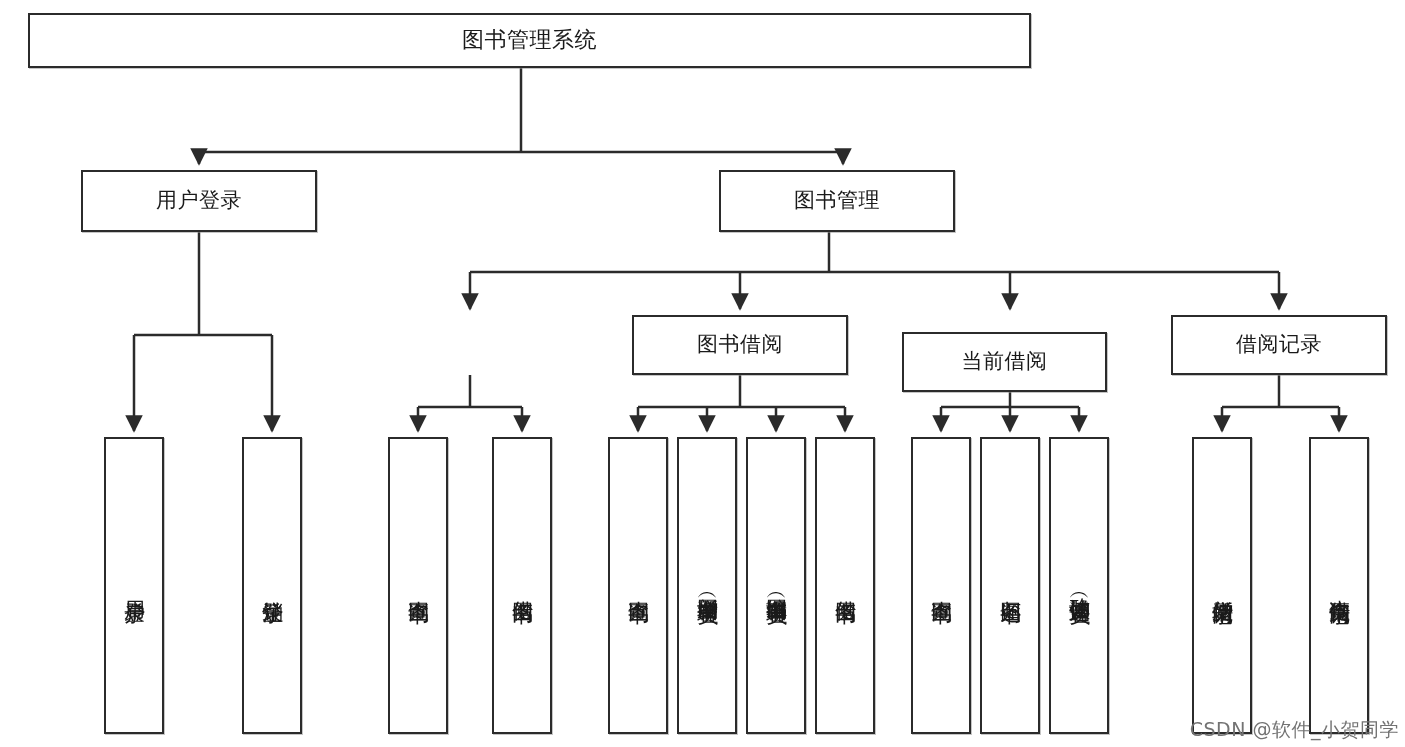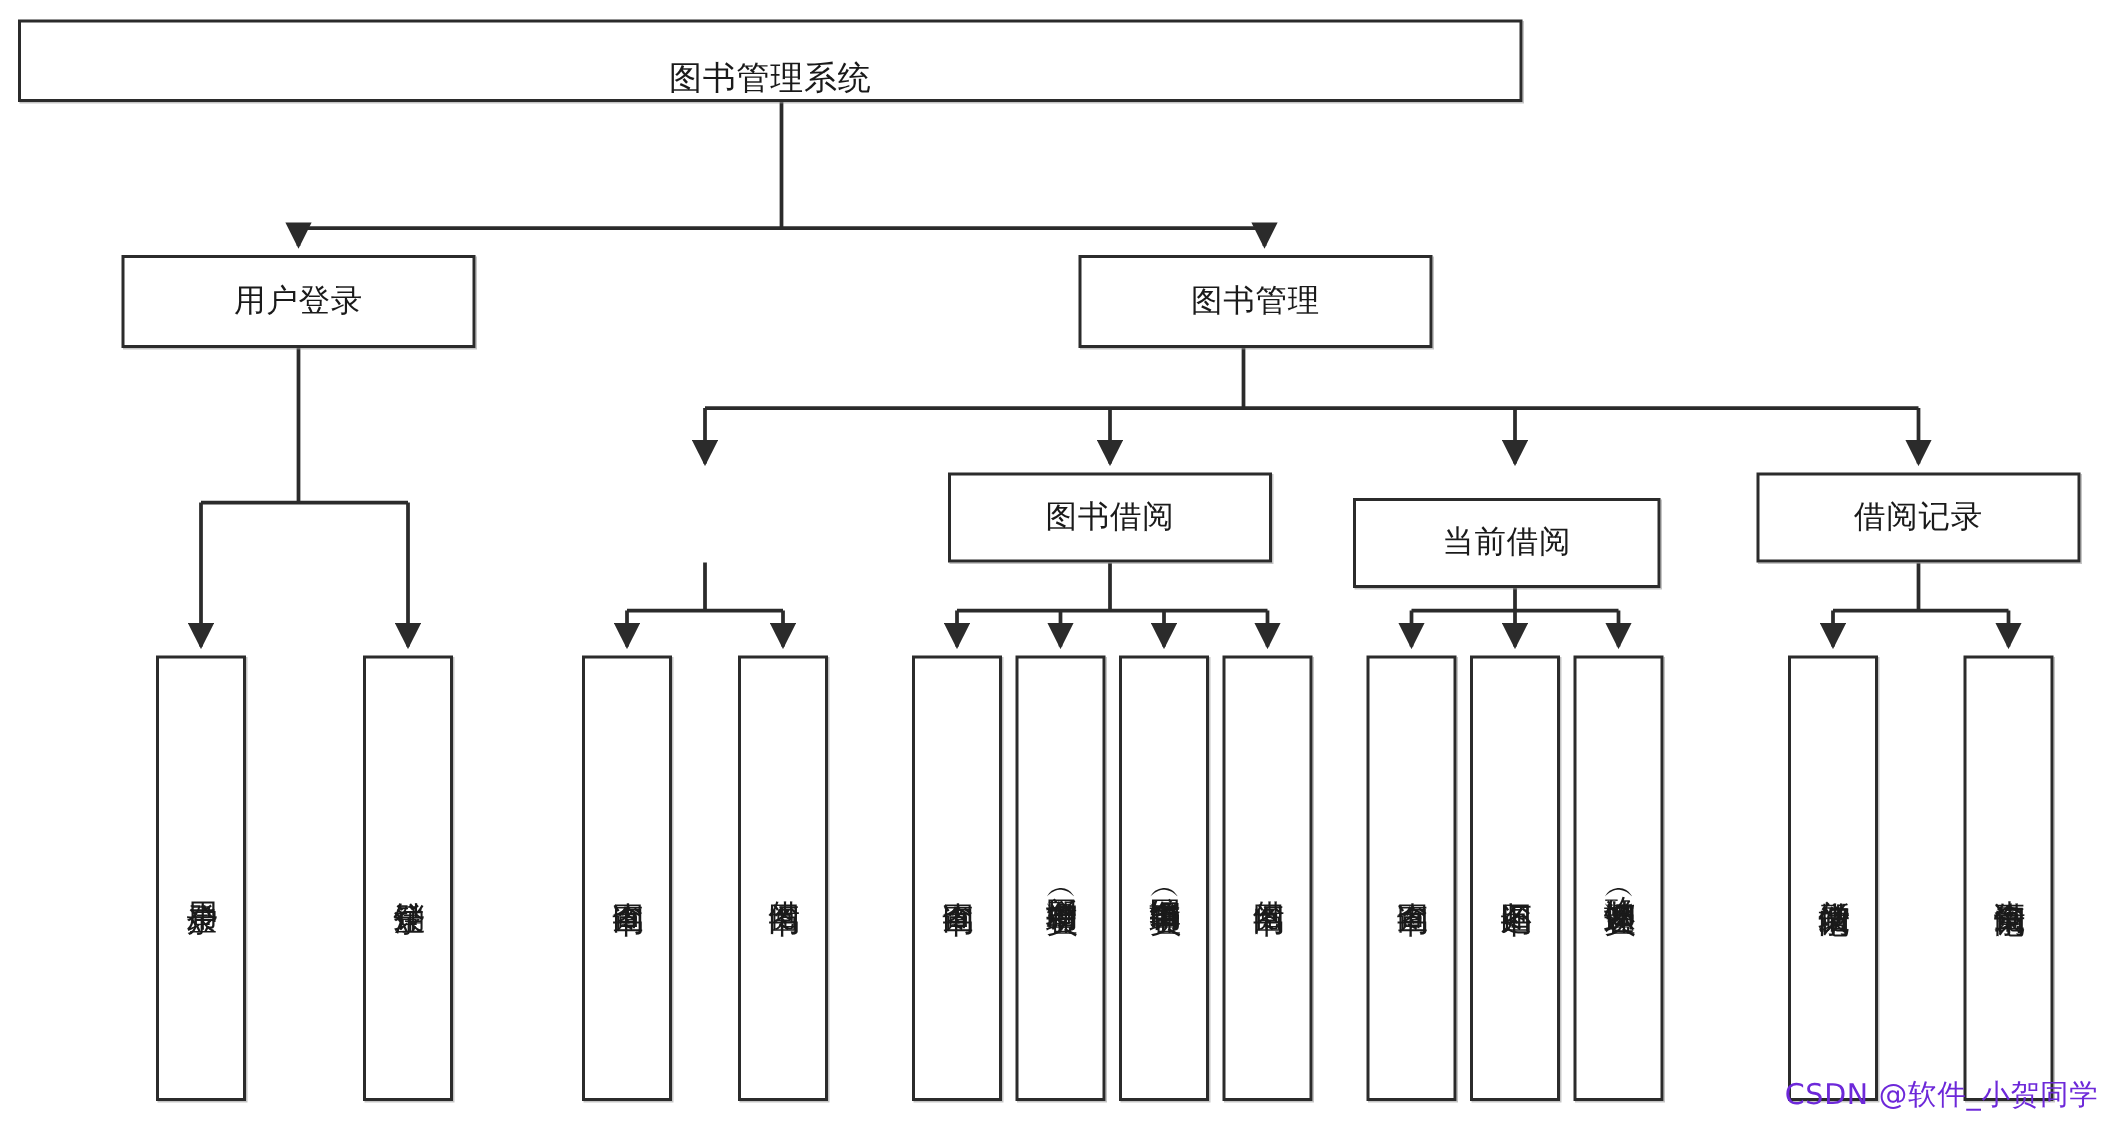--- a/index.html
+++ b/index.html
@@ -63,21 +63,21 @@
     display: block;
     text-align: center;
     white-space: normal;
   }
   
   #watermark {
     position: absolute;
     right: 6px;
     bottom: 4px;
     font-size: 19px;
-    color: #6d28d9;
+    color: #737373;
     letter-spacing: 0.5px;
     white-space: nowrap;
     font-family: "DejaVu Sans", "Liberation Sans", sans-serif;
   }
 </style>
 </head>
 <body>
 
 <div id="canvas">
 
@@ -124,21 +124,21 @@
       <path d="M 1010 407 L 1010 431" marker-end="url(#arrow)"></path>
       <path d="M 1079 407 L 1079 431" marker-end="url(#arrow)"></path>
 
       <path d="M 1279 375 L 1279 407"></path>
       <path d="M 1222 407 L 1339 407"></path>
       <path d="M 1222 407 L 1222 431" marker-end="url(#arrow)"></path>
       <path d="M 1339 407 L 1339 431" marker-end="url(#arrow)"></path>
     </g>
   </svg>
 
-  <div class="node horiz root" style="left:12px; top:13px; width:1003px; height:55px;align-items:flex-end;">
+  <div class="node horiz root" style="left:28px; top:13px; width:1003px; height:55px;">
     <span>图书管理系统</span>
   </div>
 
   <div class="node horiz" style="left:81px; top:170px; width:236px; height:62px;">
     <span>用户登录</span>
   </div>
   <div class="node horiz" style="left:719px; top:170px; width:236px; height:62px;">
     <span>图书管理</span>
   </div>
 

